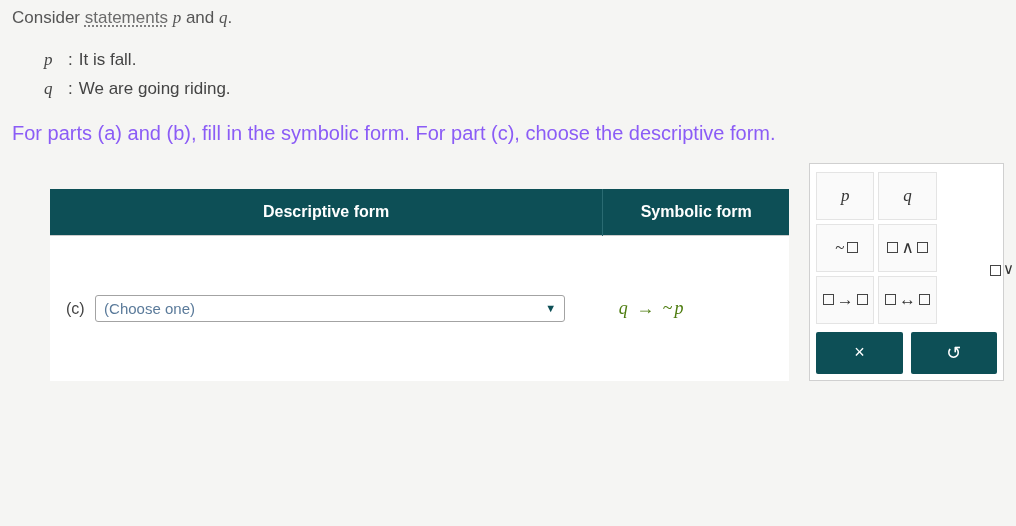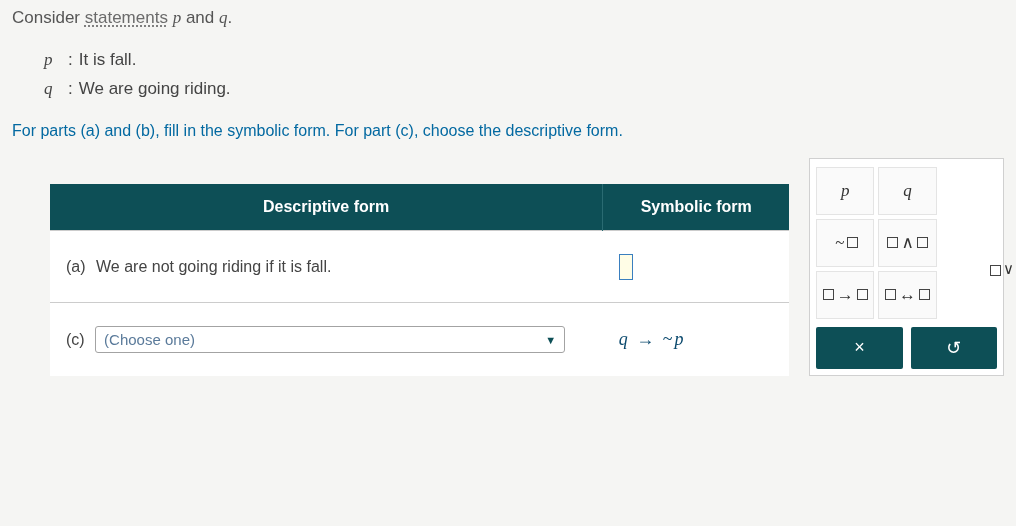--- a/index.html
+++ b/index.html
@@ -14,21 +14,21 @@
     }
     .content {
       padding: 8px 12px 0 12px;
     }
     .intro { font-size: 17px; color: #555; margin-bottom: 18px; }
     .underline { text-decoration: underline dotted; text-underline-offset: 3px; color:#6b6b6b;}
     .italic { font-style: italic; font-family: Georgia, serif; }
     .definitions { margin-left: 32px; margin-bottom: 18px; font-size: 17px; color:#444; line-height:1.7;}
     .def-row { display:flex; gap:6px; align-items:baseline;}
     .def-label { font-style: italic; font-family: Georgia, serif; min-width:18px;}
-    .instruction { font-size: 16px; color:#0369a1; margin-bottom: 18px; }
+    .instruction { font-size: 20px; color:#8b5cf6; margin-bottom: 18px; }
     .main-area { display:flex; gap:20px; padding-left:38px;}
     .qtable {
       border-collapse: collapse;
       width: 760px;
       background: #fff;
       margin-top: 26px;
     }
     .qtable th {
       background: #0d4f56;
       color: #fff;
@@ -62,21 +62,21 @@
       border-radius: 3px;
       width: 470px;
       padding: 4px 8px;
       color: #5a7a9a;
       font-size: 15px;
       background:#fff;
       cursor:pointer;
     }
     .dropdown .arrow { color:#0d4f56; font-size:11px;}
     .part-label { display:inline-block; margin-right:6px;}
-    .expr { font-family: Georgia, 'Times New Roman', serif; font-style: italic; font-size:18px; color:#0c4a6e;}
+    .expr { font-family: Georgia, 'Times New Roman', serif; font-style: italic; font-size:18px; color:#4d7c0f;}
     .expr .arrow-sym { font-style: normal; padding:0 4px;}
     .expr .tilde { font-style: normal; padding-right:2px;}
 
     
     .palette {
       background: #fff;
       border:1px solid #d0d0d0;
       width: 200px;
       padding: 6px 4px;
     }
@@ -136,29 +136,20 @@
 
   <div class="main-area">
     <table class="qtable">
       <thead>
         <tr>
           <th>Descriptive form</th>
           <th>Symbolic form</th>
         </tr>
       </thead>
       <tbody>
-        <tr>
-          <td>
-            <span class="part-label">(a)</span>
-            <span>We are not going riding if it is fall.</span>
-          </td>
-          <td class="symb-cell">
-            <span class="input-slot"></span>
-          </td>
-        </tr>
         <tr>
           <td>
             <span class="part-label">(c)</span>
             <span class="dropdown">
               <span>(Choose one)</span>
               <span class="arrow">▼</span>
             </span>
           </td>
           <td class="symb-cell">
             <span class="expr">

